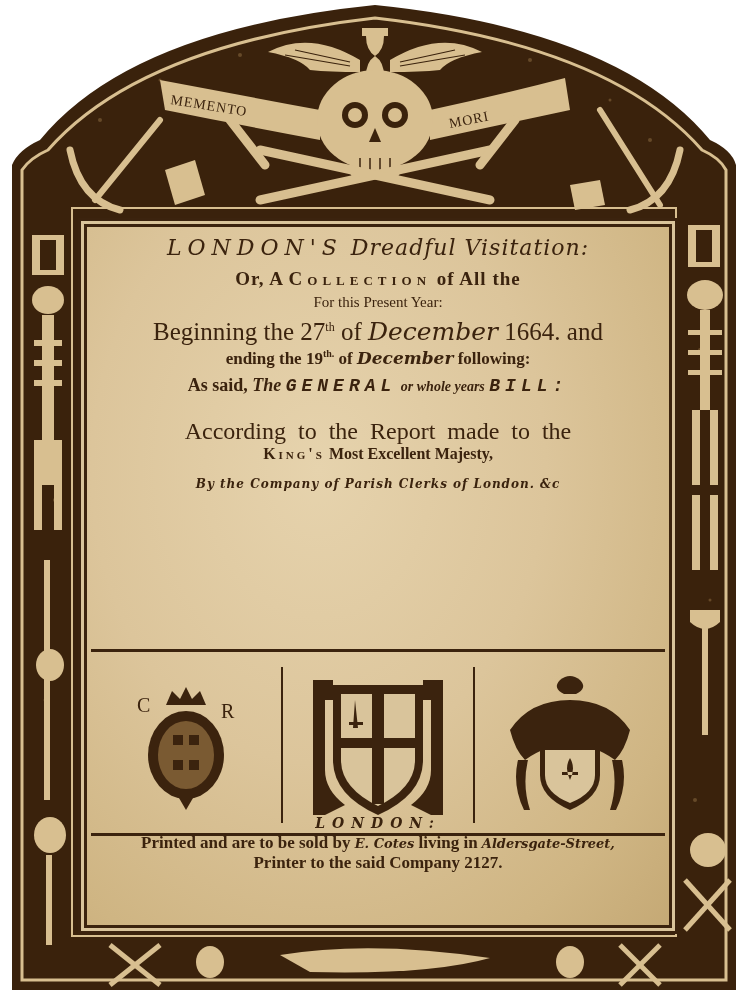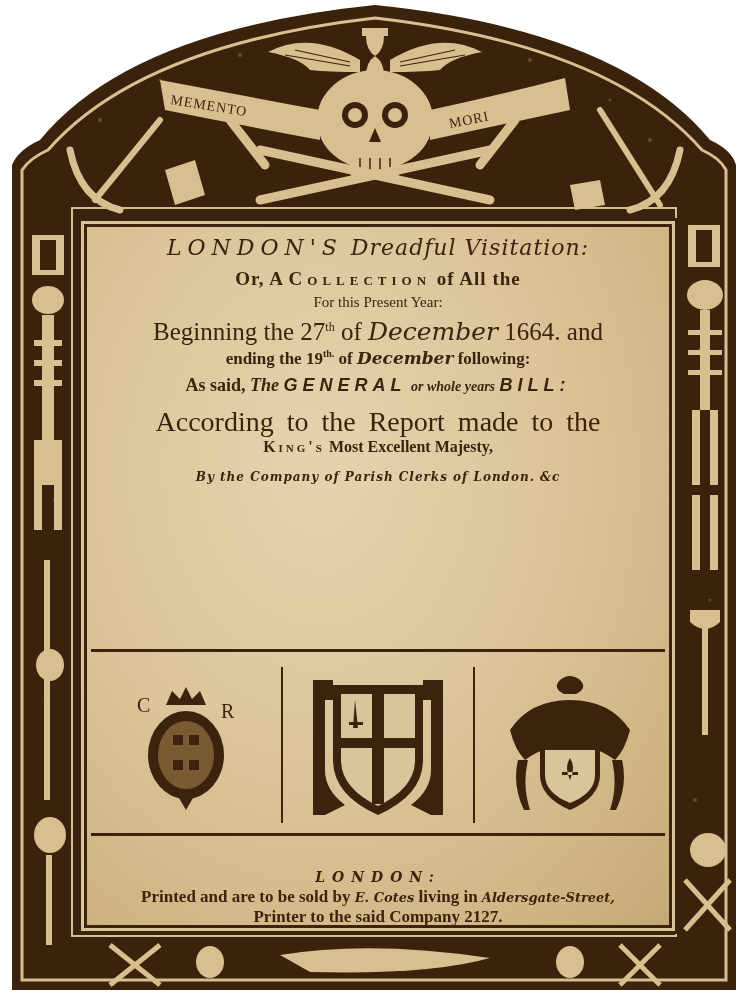--- a/index.html
+++ b/index.html
@@ -13,30 +13,30 @@
   .l1{font-family:"DejaVu Serif",serif;font-style:italic;font-size:22px;margin-top:4px;letter-spacing:1px;}
   .l1 .caps{letter-spacing:6px;}
   .l2{font-family:"Liberation Serif",serif;font-size:19px;margin-top:8px;font-weight:bold;letter-spacing:1px;}
   .l2 .sc{font-variant:small-caps;letter-spacing:5px;}
   .l3{font-family:"Liberation Serif",serif;font-size:50px;margin-top:0px;line-height:1.15;letter-spacing:0px;}
   .l4{font-family:"Liberation Serif",serif;font-size:15px;margin-top:4px;font-weight:normal;}
   .l5{font-family:"Liberation Serif",serif;font-size:25px;margin-top:6px;}
   .l5 i, .l6 i{font-family:"DejaVu Serif",serif;}
   .l6{font-family:"Liberation Serif",serif;font-size:17px;margin-top:2px;font-weight:bold;}
   .l7{font-family:"Liberation Serif",serif;font-size:18px;margin-top:6px;font-weight:bold;}
-  .l7 .gen{letter-spacing:5px;font-family:Liberation Sans, sans-serif;font-style:italic;}
-  .l8{font-family:"Liberation Serif",serif;font-size:28px;margin-top:10px;word-spacing:6px;}
+  .l7 .gen{letter-spacing:5px;font-family:Liberation Mono, monospace;font-style:italic;}
+  .l8{font-family:"Liberation Serif",serif;font-size:24px;margin-top:22px;word-spacing:6px;}
   .l9{font-family:"Liberation Serif",serif;font-size:16px;margin-top:0px;font-weight:bold;}
   .l9 .sc{font-variant:small-caps;letter-spacing:3px;margin-top:13px;}
   .l10{font-family:"DejaVu Serif",serif;font-style:italic;font-size:12px;margin-top:14px;font-weight:bold;letter-spacing:1px;}
   .rule{position:absolute;left:10px;right:10px;height:3px;background:#3b230e;}
   .seals{position:absolute;left:10px;right:10px;top:434px;height:180px;display:flex;}
   .seal{flex:1;display:flex;align-items:center;justify-content:center;position:relative;}
   .vline{width:2px;background:#3b230e;margin:12px 0;}
-  .imprint{position:absolute;left:0;right:0;top:648px;text-align:center;color:#3b230e;}
+  .imprint{position:absolute;left:0;right:0;top:594px;text-align:center;color:#3b230e;}
   .im1{font-family:"DejaVu Serif",serif;font-style:italic;font-size:14px;letter-spacing:7px;font-weight:bold;}
   .im2{font-family:"Liberation Serif",serif;font-size:17px;font-weight:bold;margin-top:2px;}
   .im2 i{font-family:"DejaVu Serif",serif;font-size:13px;}
   .im3{font-family:"Liberation Serif",serif;font-size:17px;font-weight:bold;}
   .banner-text{font-family:"Liberation Serif",serif;font-size:14px;fill:#3b230e;letter-spacing:1px;}
 </style>
 </head>
 <body>
 
 <div class="frame">

